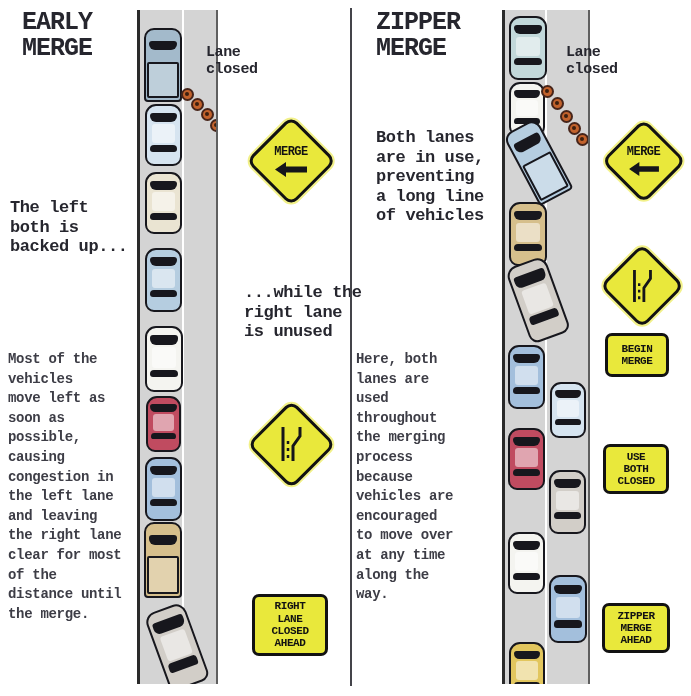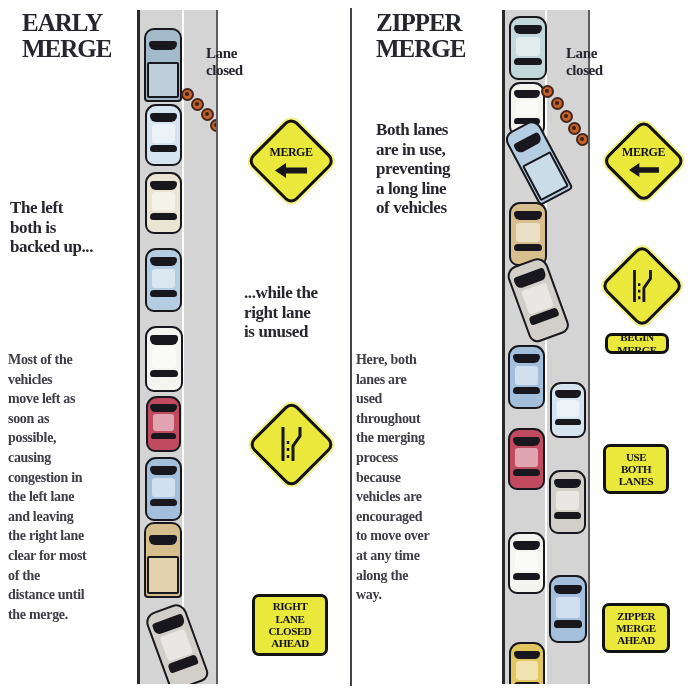--- a/index.html
+++ b/index.html
@@ -1,18 +1,18 @@
 <!DOCTYPE html>
 <html><head>
 <meta charset="utf-8">
 <style>
   html,body{margin:0;padding:0;background:#ffffff;}
   .canvas{
     position:relative;width:691px;height:696px;background:#ffffff;overflow:hidden;
-    font-family:Liberation Serif, serif;color:#26262c;
+    font-family:Liberation Mono, monospace;color:#26262c;
   }
   h2.panel-title{
     position:absolute;margin:0;font-size:25px;line-height:1.04;font-weight:bold;
     letter-spacing:-1px;color:#26262e;white-space:pre;
   }
   .caption{
     position:absolute;font-size:17px;line-height:1.15;font-weight:bold;
     letter-spacing:-0.4px;color:#26262e;white-space:pre;
   }
   .body-text{
@@ -177,21 +177,21 @@
 CLOSED
 AHEAD</div>
   </section>
 
   <div class="divider"></div>
 
   <section>
     <h2 class="panel-title" style="left:376px;top:10px;">ZIPPER
 MERGE</h2>
 
-    <div class="caption" style="left:376px;top:120px;">Both lanes
+    <div class="caption" style="left:376px;top:128px;">Both lanes
 are in use,
 preventing
 a long line
 of vehicles</div>
 
     <div class="body-text" style="left:356px;top:350px;">Here, both
 lanes are
 used
 throughout
 the merging
@@ -289,25 +289,25 @@
       <div class="diamond-face"></div>
       <div class="diamond-content">
         <svg width="32" height="38" viewBox="0 0 34 40">
           <line x1="9" y1="3" x2="9" y2="37" stroke="#15151a" stroke-width="3"></line>
           <path d="M26 3 V12 L19 22 V37" fill="none" stroke="#15151a" stroke-width="3"></path>
           <line x1="14" y1="17" x2="14" y2="37" stroke="#15151a" stroke-width="2.5" stroke-dasharray="3,4"></line>
         </svg>
       </div>
     </div>
 
-    <div class="rect-sign" style="left:605px;top:333px;width:64px;height:21px;">BEGIN
+    <div class="rect-sign" style="left:605px;top:333px;width:64px;height:44px;">BEGIN
 MERGE</div>
 
     <div class="rect-sign" style="left:603px;top:444px;width:66px;height:50px;">USE
 BOTH
-LANES</div>
+CLOSED</div>
 
     <div class="rect-sign" style="left:602px;top:603px;width:68px;height:50px;">ZIPPER
 MERGE
 AHEAD</div>
   </section>
 
 </div>
 
 </body></html>

